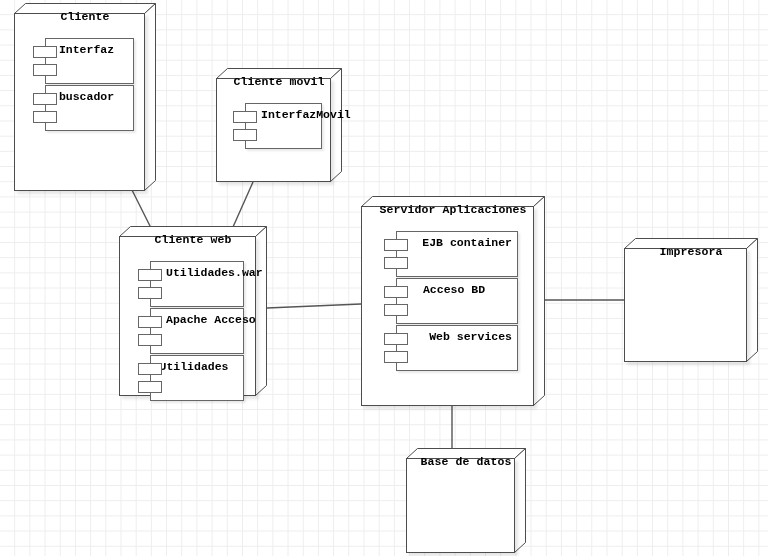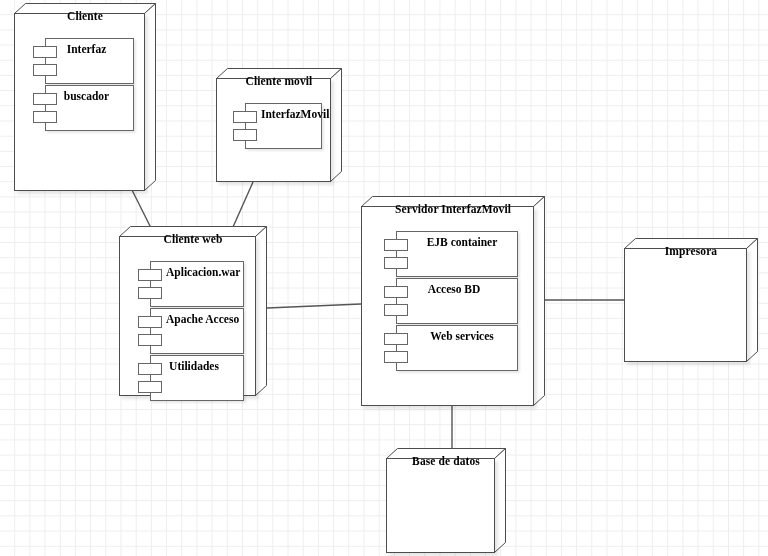--- a/index.html
+++ b/index.html
@@ -11,21 +11,21 @@
     position: relative;
     width: 768px;
     height: 556px;
     background-color: #ffffff;
     background-image:
       linear-gradient(to right, #ededed 1px, transparent 1px),
       linear-gradient(to bottom, #ededed 1px, transparent 1px);
     background-size: 15.2px 15.2px;
     background-position: -1px -1px;
     overflow: hidden;
-    font-family: Liberation Serif, serif;
+    font-family: Liberation Mono, monospace;
   }
 
   
   #connectors {
     position: absolute;
     left: 0; top: 0;
     width: 768px;
     height: 556px;
     pointer-events: none;
   }
@@ -103,21 +103,21 @@
     background: #ffffff;
     border: 1px solid #666666;
     box-sizing: border-box;
     z-index: 2;
   }
   .component .comp-tab.tab-a { top: 8px; }
   .component .comp-tab.tab-b { top: 26px; }
 
   
   .component.label-left .comp-label {
-    text-align: center;
+    text-align: right;
     left: 28px;
   }
 </style>
 </head>
 <body>
 
 <div id="canvas">
 
   <svg id="connectors" viewBox="0 0 768 556" width="768" height="556" xmlns="http://www.w3.org/2000/svg">
     <g id="connector-group" stroke="#555555" stroke-width="1.4" fill="none">
@@ -173,21 +173,21 @@
           <polygon points="0.5,10.5 11.5,0.5 147.5,0.5 136.5,10.5" fill="#ffffff" stroke="#4d4d4d" stroke-width="1"></polygon>
           <polygon points="136.5,10.5 147.5,0.5 147.5,159.5 136.5,169.5" fill="#ffffff" stroke="#4d4d4d" stroke-width="1"></polygon>
         </svg>
         <div class="node-face"></div>
         <div class="node-title">Cliente web</div>
         <div class="components" style="left: 19px; top: 35px; width: 106px;">
           <div class="component label-left">
             <div class="comp-body"></div>
             <div class="comp-tab tab-a"></div>
             <div class="comp-tab tab-b"></div>
-            <div class="comp-label">Aplicacion.war</div>
+            <div class="comp-label">Utilidades.war</div>
           </div>
           <div class="component label-left">
             <div class="comp-body"></div>
             <div class="comp-tab tab-a"></div>
             <div class="comp-tab tab-b"></div>
             <div class="comp-label">Apache Acceso</div>
           </div>
           <div class="component">
             <div class="comp-body"></div>
             <div class="comp-tab tab-a"></div>
@@ -195,21 +195,21 @@
             <div class="comp-label">Utilidades</div>
           </div>
         </div>
       </div>
       <div class="node" style="left: 361px; top: 196px; width: 184px; height: 210px;">
         <svg class="node-top" viewBox="0 0 184 210" width="184" height="210">
           <polygon points="0.5,10.5 11.5,0.5 183.5,0.5 172.5,10.5" fill="#ffffff" stroke="#4d4d4d" stroke-width="1"></polygon>
           <polygon points="172.5,10.5 183.5,0.5 183.5,199.5 172.5,209.5" fill="#ffffff" stroke="#4d4d4d" stroke-width="1"></polygon>
         </svg>
         <div class="node-face"></div>
-        <div class="node-title">Servidor InterfazMovil</div>
+        <div class="node-title">Servidor Aplicaciones</div>
         <div class="components" style="left: 23px; top: 35px; width: 134px;">
           <div class="component label-left">
             <div class="comp-body"></div>
             <div class="comp-tab tab-a"></div>
             <div class="comp-tab tab-b"></div>
             <div class="comp-label">EJB container</div>
           </div>
           <div class="component">
             <div class="comp-body"></div>
             <div class="comp-tab tab-a"></div>
@@ -225,21 +225,21 @@
         </div>
       </div>
       <div class="node" style="left: 624px; top: 238px; width: 134px; height: 124px;">
         <svg class="node-top" viewBox="0 0 134 124" width="134" height="124">
           <polygon points="0.5,10.5 11.5,0.5 133.5,0.5 122.5,10.5" fill="#ffffff" stroke="#4d4d4d" stroke-width="1"></polygon>
           <polygon points="122.5,10.5 133.5,0.5 133.5,113.5 122.5,123.5" fill="#ffffff" stroke="#4d4d4d" stroke-width="1"></polygon>
         </svg>
         <div class="node-face"></div>
         <div class="node-title">Impresora</div>
       </div>
-      <div class="node" style="left: 386px; top: 448px; width: 120px; height: 105px;">
+      <div class="node" style="left: 406px; top: 448px; width: 120px; height: 105px;">
         <svg class="node-top" viewBox="0 0 120 105" width="120" height="105">
           <polygon points="0.5,10.5 11.5,0.5 119.5,0.5 108.5,10.5" fill="#ffffff" stroke="#4d4d4d" stroke-width="1"></polygon>
           <polygon points="108.5,10.5 119.5,0.5 119.5,94.5 108.5,104.5" fill="#ffffff" stroke="#4d4d4d" stroke-width="1"></polygon>
         </svg>
         <div class="node-face"></div>
         <div class="node-title">Base de datos</div>
       </div>
     </div>
 
 </div>

